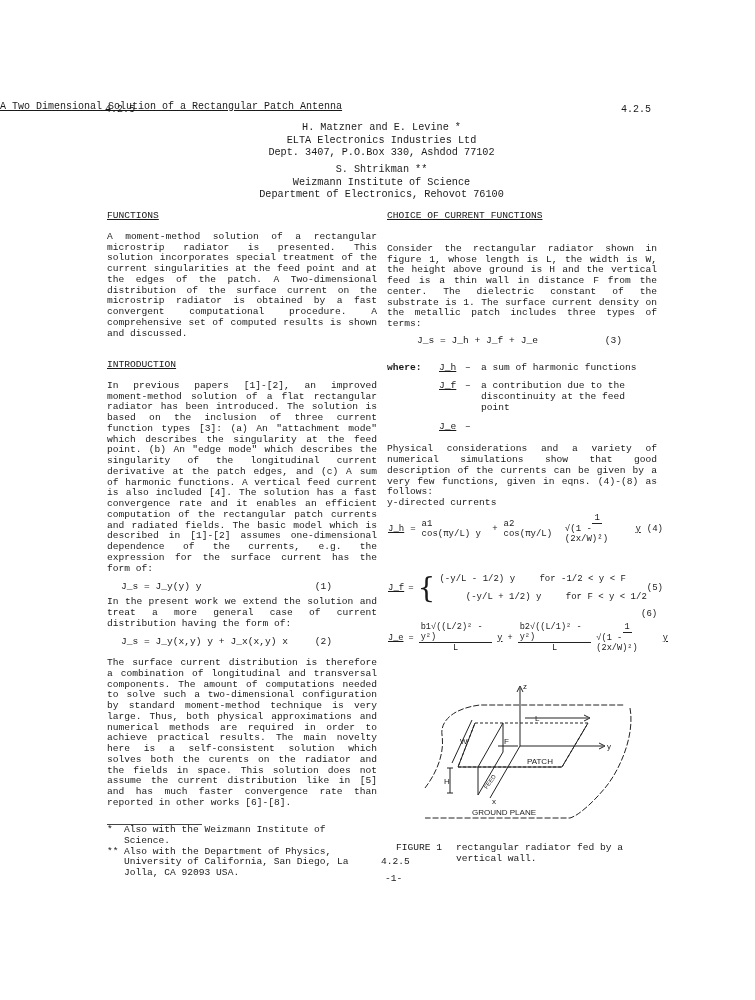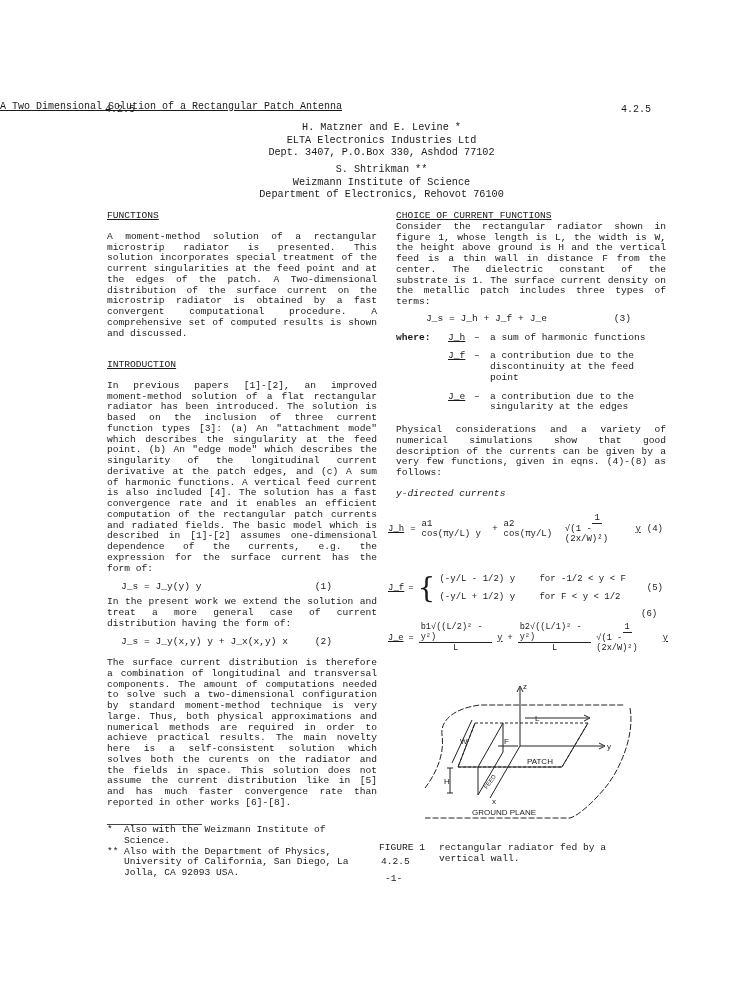--- a/index.html
+++ b/index.html
@@ -65,24 +65,24 @@
   <div style="display:flex;">
     <span style="width:17px; flex:none;">*</span>
     <span>Also with the Weizmann Institute of Science.</span>
   </div>
   <div style="display:flex;">
     <span style="width:17px; flex:none;">**</span>
     <span>Also with the Department of Physics, University of California, San Diego, La Jolla, CA 92093 USA.</span>
   </div>
 </div>
 
-<div class="abs col" style="left:396px; top:211px;">
+<div class="abs col" style="left:387px; top:211px;">
   <div class="sec-head">CHOICE OF CURRENT FUNCTIONS</div>
-  <p style="margin-top:0;">Consider the rectangular radiator shown in figure 1, whose length is L, the width is W, the height above ground is H and the vertical feed is a thin wall in distance F from the center. The dielectric constant of the substrate is 1. The surface current density on the metallic patch includes three types of terms:</p>
-  <div style="display:flex; justify-content:space-between; margin:6px 0 8px 0; padding-left:30px; padding-right:35px;align-items:center;">
+  <p style="margin-top:22px;">Consider the rectangular radiator shown in figure 1, whose length is L, the width is W, the height above ground is H and the vertical feed is a thin wall in distance F from the center. The dielectric constant of the substrate is 1. The surface current density on the metallic patch includes three types of terms:</p>
+  <div style="display:flex; justify-content:space-between; margin:6px 0 16px 0; padding-left:30px; padding-right:35px;align-items:center;">
     <span class="eqline">J_s = J_h + J_f + J_e</span>
     <span class="eqline">(3)</span>
   </div>
 
   <div>
     <div class="where-row">
       <span style="width:52px;font-weight:bold;">where:</span>
       <span style="width:26px;" class="u">J_h</span>
       <span style="width:16px;">–</span>
       <span style="width:176px;">a sum of harmonic functions</span>
@@ -90,26 +90,25 @@
     <div class="where-row" style="margin-top:8px;">
       <span style="width:52px;"></span>
       <span style="width:26px;" class="u">J_f</span>
       <span style="width:16px;">–</span>
       <span style="width:170px;">a contribution due to the discontinuity at the feed point</span>
     </div>
     <div class="where-row" style="margin-top:8px;">
       <span style="width:52px;"></span>
       <span style="width:26px;" class="u">J_e</span>
       <span style="width:16px;">–</span>
-      <span style="width:170px;">a contribution due to the singularity at the edges</span>
     </div>
   </div>
 
   <p style="margin-top:12px;">Physical considerations and a variety of numerical simulations show that good description of the currents can be given by a very few functions, given in eqns. (4)-(8) as follows:</p>
-  <div style="margin-top:10px;font-style:italic;">y-directed currents</div>
+  <div style="">y-directed currents</div>
 </div>
 
 <div class="abs" style="left:388px; top:513px; width:275px; font-size:9px; display:flex; align-items:center; gap:6px;">
   <span class="u">J_h</span>
     <span>=</span>
   <span>a1 cos(πy/L) y</span>
     <span>+</span>
   <span>a2 cos(πy/L)</span>
   <span class="frac">
     <span class="num">1</span>
@@ -122,21 +121,21 @@
 <div class="abs" style="left:388px; top:574px; width:275px; font-size:9px;">
   <div style="display:flex; align-items:center;">
     <span class="u">J_f</span>
     <span style="margin:0 4px;">=</span>
     <span style="font-size:28px; line-height:28px; font-family:'DejaVu Serif',serif;">{</span>
     <div style="display:flex; flex-direction:column; gap:8px; margin-left:4px; flex:1;">
       <div style="display:flex;">
           <span style="width:100px;">(-y/L - 1/2) y</span>
           <span>for   -1/2 &lt; y &lt; F</span>
         </div>
-      <div style="display:flex;">
+      <div style="display:flex;justify-content:flex-end;">
           <span style="width:100px;">(-y/L + 1/2) y</span>
           <span>for   F &lt; y &lt; 1/2</span>
         </div>
     </div>
     <span>(5)</span>
   </div>
 </div>
 <div class="abs" style="left:641px; top:609px; font-size:9px;">(6)</div>
 
 <div class="abs" style="left:388px; top:622px; width:280px; font-size:8.6px; display:flex; align-items:center; gap:5px;">
@@ -199,19 +198,19 @@
       <text x="40" y="64">W</text>
       <text x="84" y="64">F</text>
       <text x="24" y="104">H</text>
       <text x="62" y="108" font-size="6" transform="rotate(-55 66 104)">FEED</text>
       <text x="107" y="84">PATCH</text>
       <text x="52" y="135">GROUND PLANE</text>
     </g>
   </svg>
 </div>
 
-<div class="abs cap" style="left:379px; top:843px; display:flex;">
+<div class="abs cap" style="left:396px; top:843px; display:flex;">
   <span style="width:60px;">FIGURE 1</span>
   <span style="width:185px;">rectangular radiator fed by a vertical wall.</span>
 </div>
 
 <div class="abs cap" style="left:381px; top:857px;">4.2.5</div>
 <div class="abs cap" style="left:385px; top:874px;">-1-</div>
 
 </body></html>

